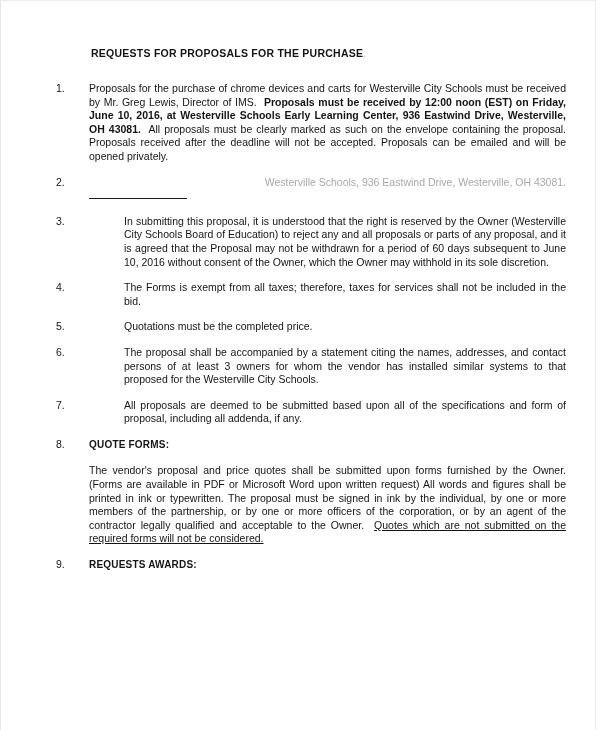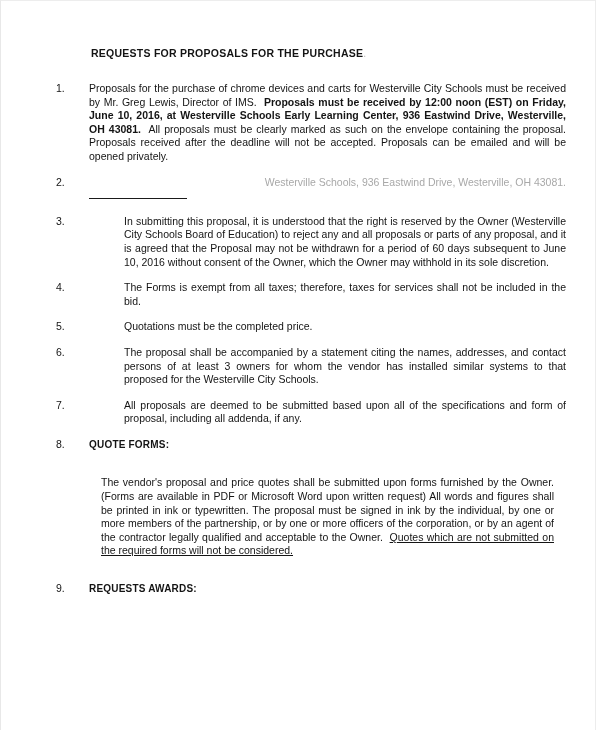--- a/index.html
+++ b/index.html
@@ -62,21 +62,21 @@
     line-height: 13.6px;
     text-align: justify;
     color: #141414;
     hyphens: none;
   }
   .item-body.last-line-natural {
     text-align-last: left;
     margin-left: 35px;
   }
   .para {
-    margin: 12px;
+    margin: 0;
   }
   .section-heading {
     font-weight: bold;
     font-size: 10px;
     line-height: 13.6px;
     letter-spacing: 0.2px;
   }
   .section-gap {
     height: 13px;
   }

